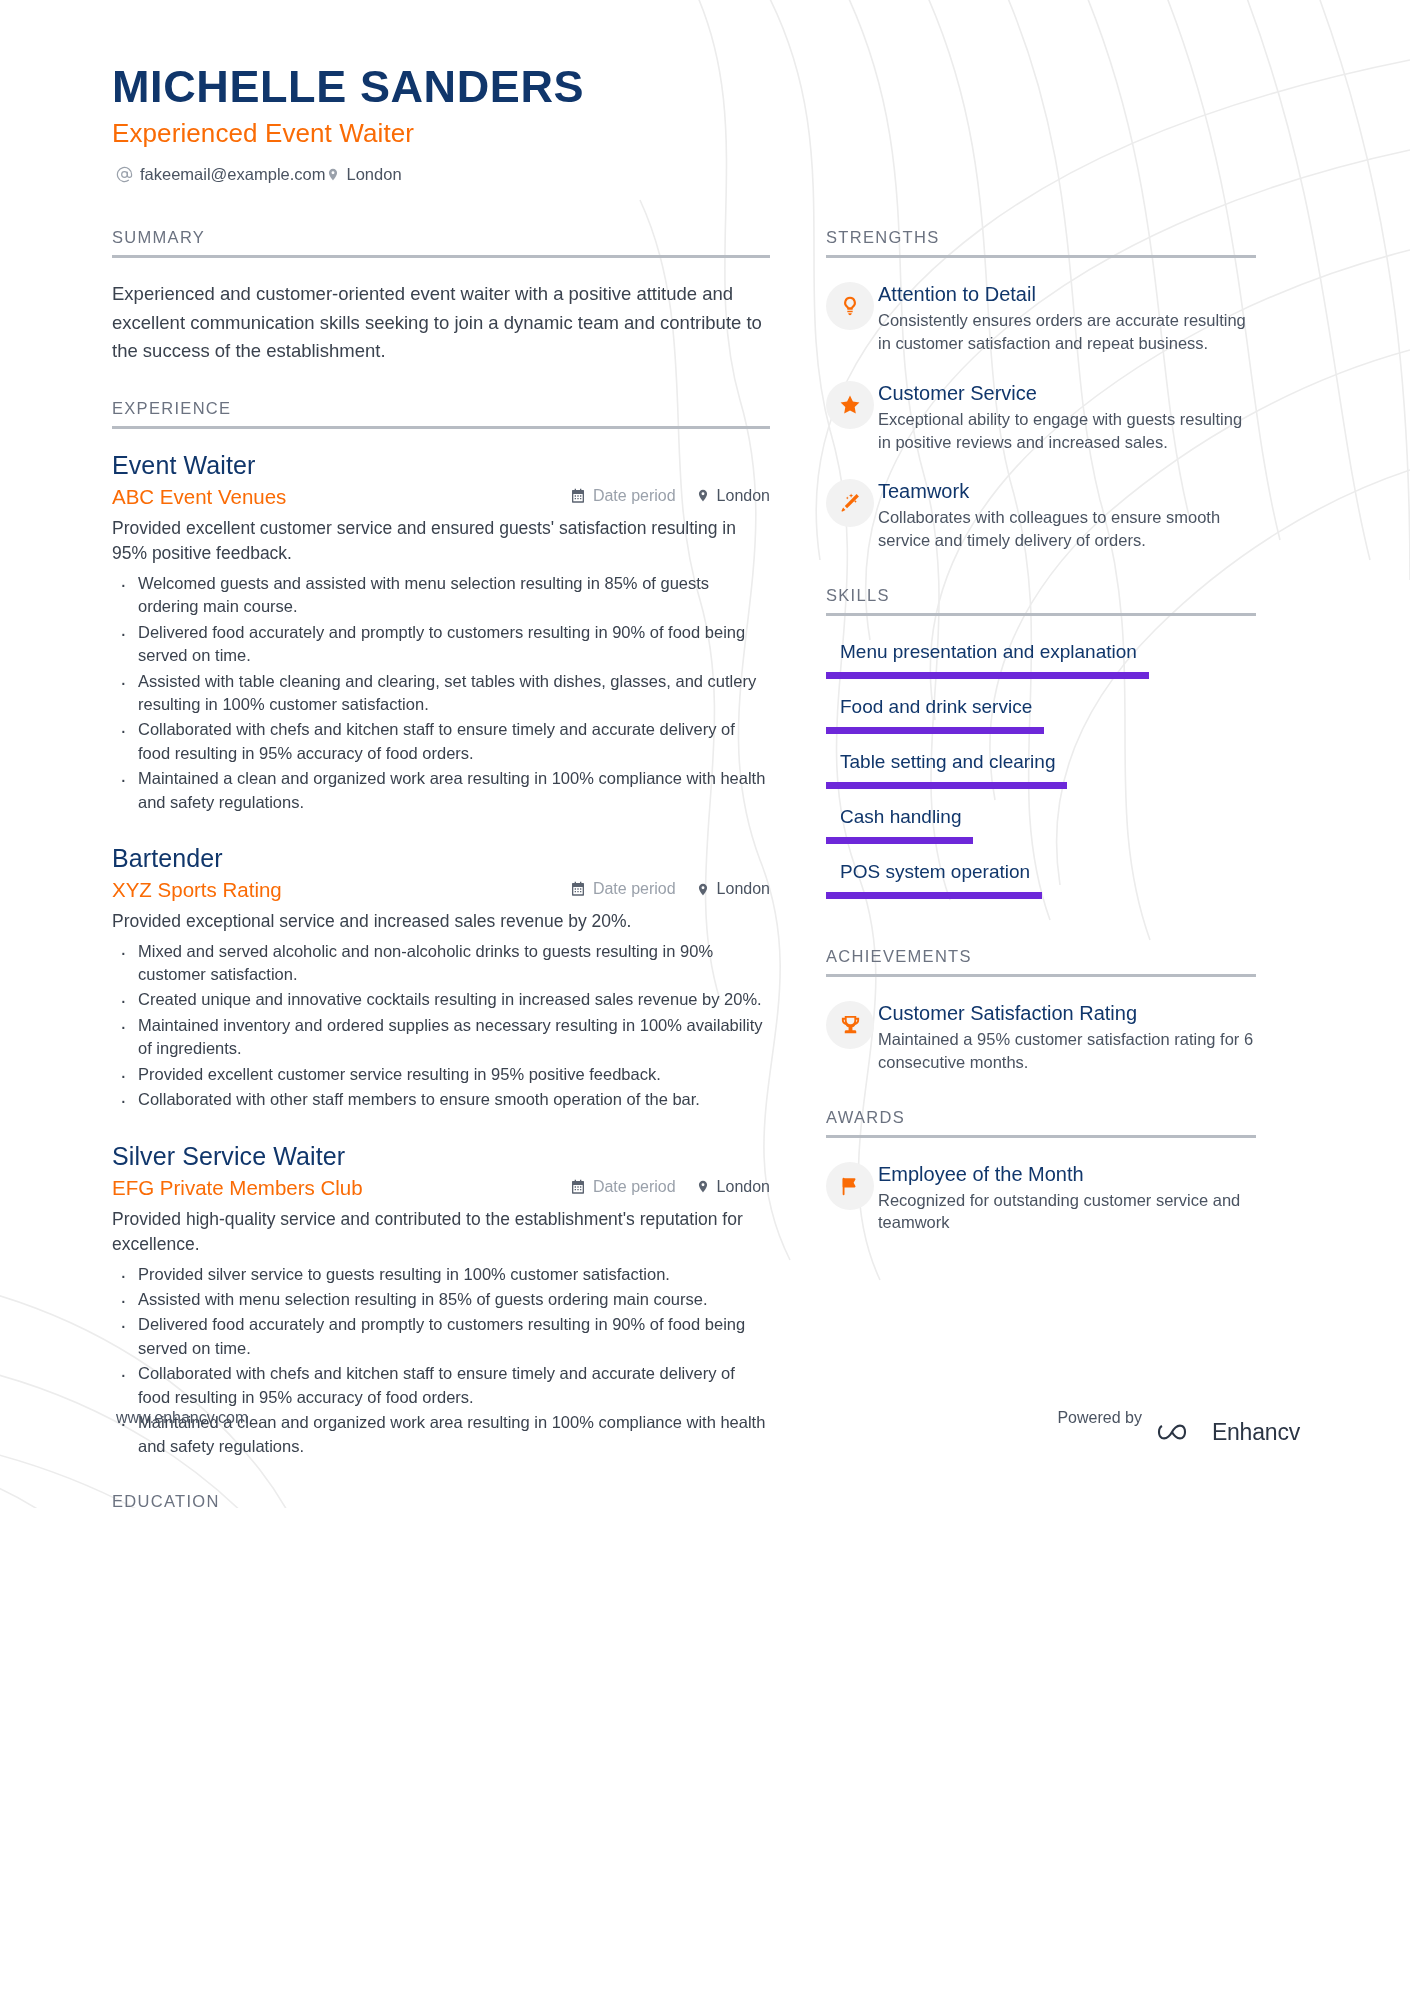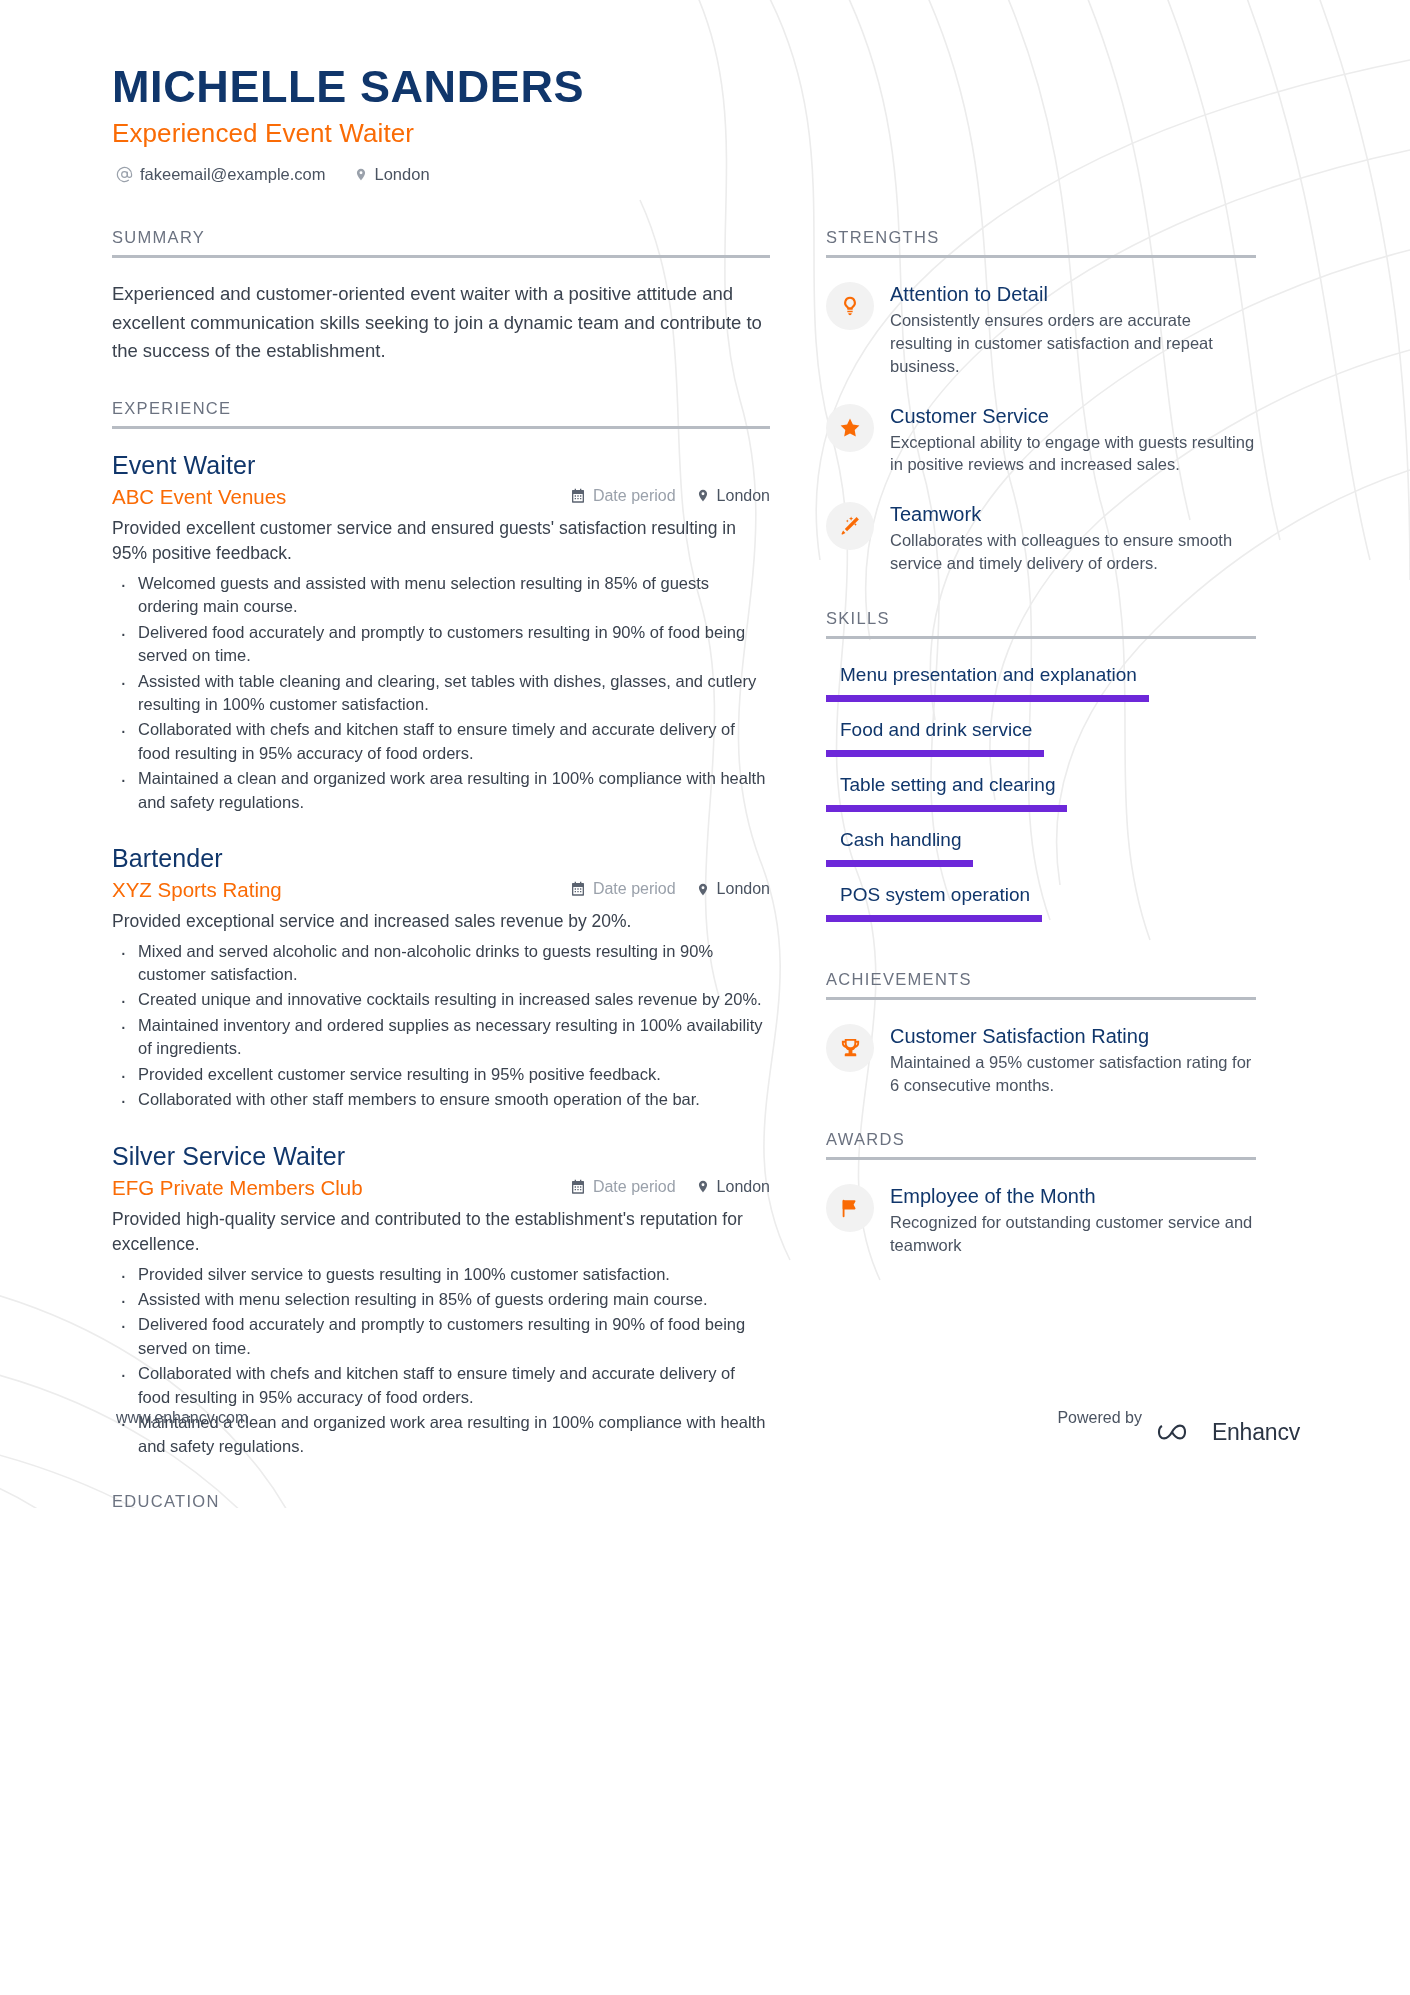--- a/index.html
+++ b/index.html
@@ -40,21 +40,20 @@
   .headline {
     font-size: 26px;
     color: #fa6b05;
     font-weight: 400;
     margin-bottom: 16px;
     letter-spacing: 0.1px;
   }
   .contact-row {
     display: flex;
     align-items: center;
-    gap: 28px;
     margin-bottom: 44px;
     padding-left: 4px;
   }
   .contact-item {
     display: flex;
     align-items: center;
     gap: 7px;
     font-size: 16.5px;
     color: #4a5361;
   }
@@ -157,21 +156,21 @@
   }
   .edu-school {
     font-size: 17px;
     color: #fa6b05;
     margin-bottom: 8px;
     text-decoration: underline;
   }
   .edu-meta { display:flex; align-items:center; gap: 20px; }
 
   
-  .item-row { display: flex; gap: 16px; margin-bottom: 24px; align-items: flex-start; }
+  .item-row { display: flex; gap: 4px; margin-bottom: 24px; align-items: flex-start; }
   .item-icon {
     width: 48px; height: 48px; flex: none;
     border-radius: 50%;
     background: #f2f2f2;
     display: flex; align-items: center; justify-content: center;
     margin-top: 2px;
   }
   .item-body { flex: 1; padding-top: 2px; }
   .item-title {
     font-size: 20px;

